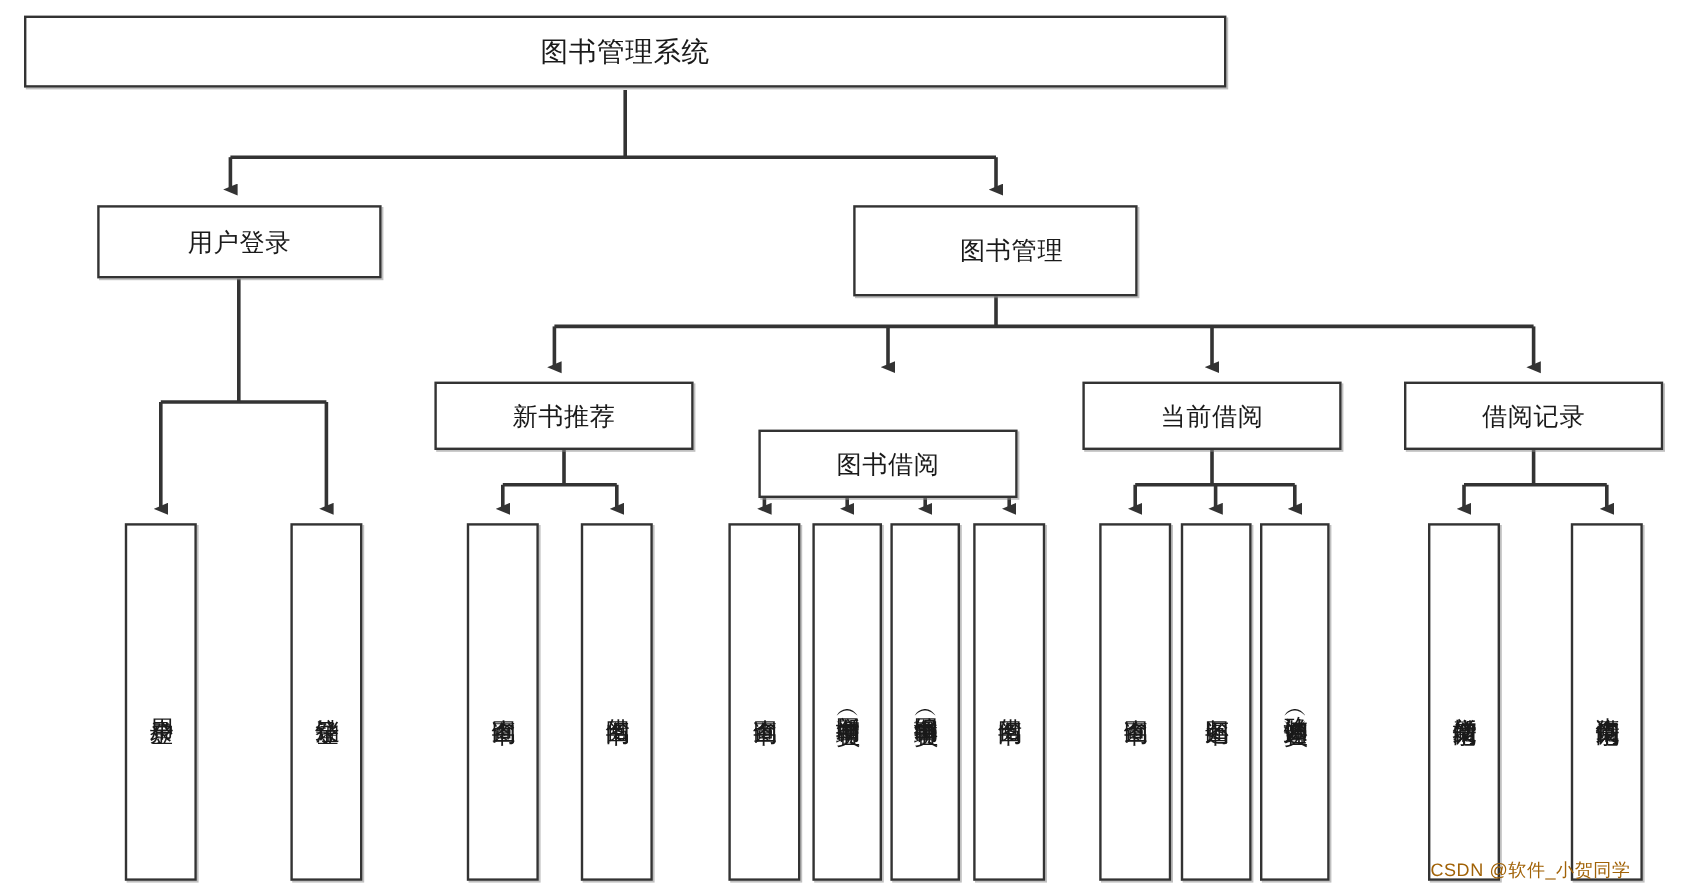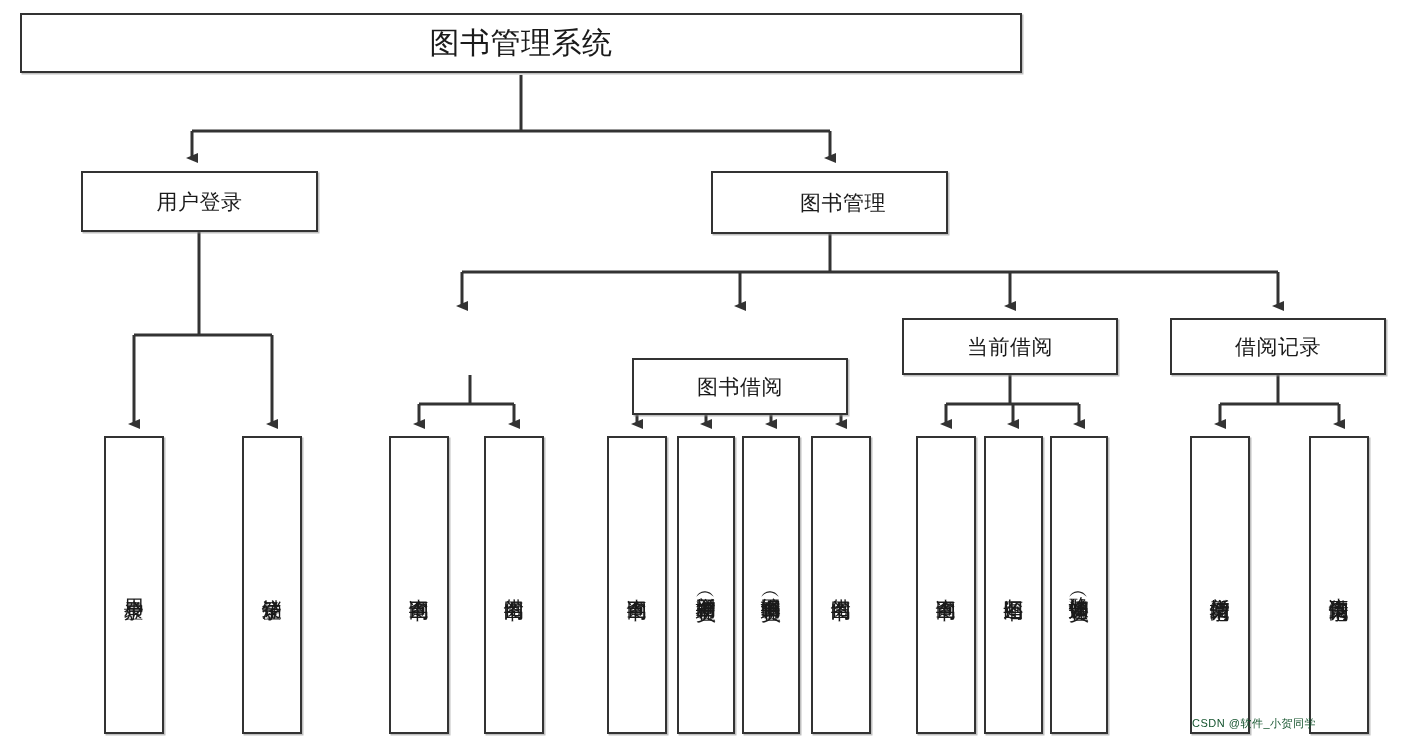--- a/index.html
+++ b/index.html
@@ -34,41 +34,41 @@
     align-items: center;
     justify-content: center;
     color: #1a1a1a;
     box-shadow: 1.5px 1.5px 0 rgba(140,140,140,0.55);
   }
   .node.horiz {
     font-size: 21px;
     letter-spacing: 0.5px;
   }
   .node.root {
-    font-size: 30px;
+    font-size: 23px;
   }
   .node.vert {
     writing-mode: vertical-rl;
     text-orientation: upright;
     font-size: 20px;
     line-height: 1.12;
     letter-spacing: 1px;
     padding: 4px 0;
     text-align: center;
     white-space: nowrap;
   }
   .node.vert .vlabel {
     writing-mode: vertical-rl;
     text-orientation: upright;
     display: block;
   }
   .watermark {
     position: absolute;
-    font-size: 11px;
-    color: #14532d;
+    font-size: 15px;
+    color: #a16207;
     white-space: nowrap;
     letter-spacing: 0.5px;
     user-select: none;
   }
 </style>
 </head>
 <body>
 
 <div id="canvas">
 
@@ -122,24 +122,27 @@
     </g>
   </svg>
 
   <div class="node horiz root" style="left:20px; top:13px; width:1002px; height:60px;">
     <span>图书管理系统</span>
   </div>
 
   <div class="node horiz" style="left:81px; top:171px; width:237px; height:61px;">
     <span>用户登录</span>
   </div>
-  <div class="node horiz" style="left:711px; top:171px; width:237px; height:63px;padding-left:27px;">
+  <div class="node horiz" style="left:711px; top:171px; width:237px; height:76px;padding-left:27px;">
     <span>图书管理</span>
   </div>
 
+  <div class="node horiz" style="left:362px; top:318px; width:216px; height:57px;">
+    <span>新书推荐</span>
+  </div>
   <div class="node horiz" style="left:632px; top:318px; width:216px; height:57px;margin-top:40px;">
     <span>图书借阅</span>
   </div>
   <div class="node horiz" style="left:1170px; top:318px; width:216px; height:57px;">
     <span>借阅记录</span>
   </div>
   <div class="node horiz" style="left:902px; top:318px; width:216px; height:57px;">
     <span>当前借阅</span>
   </div>
 

